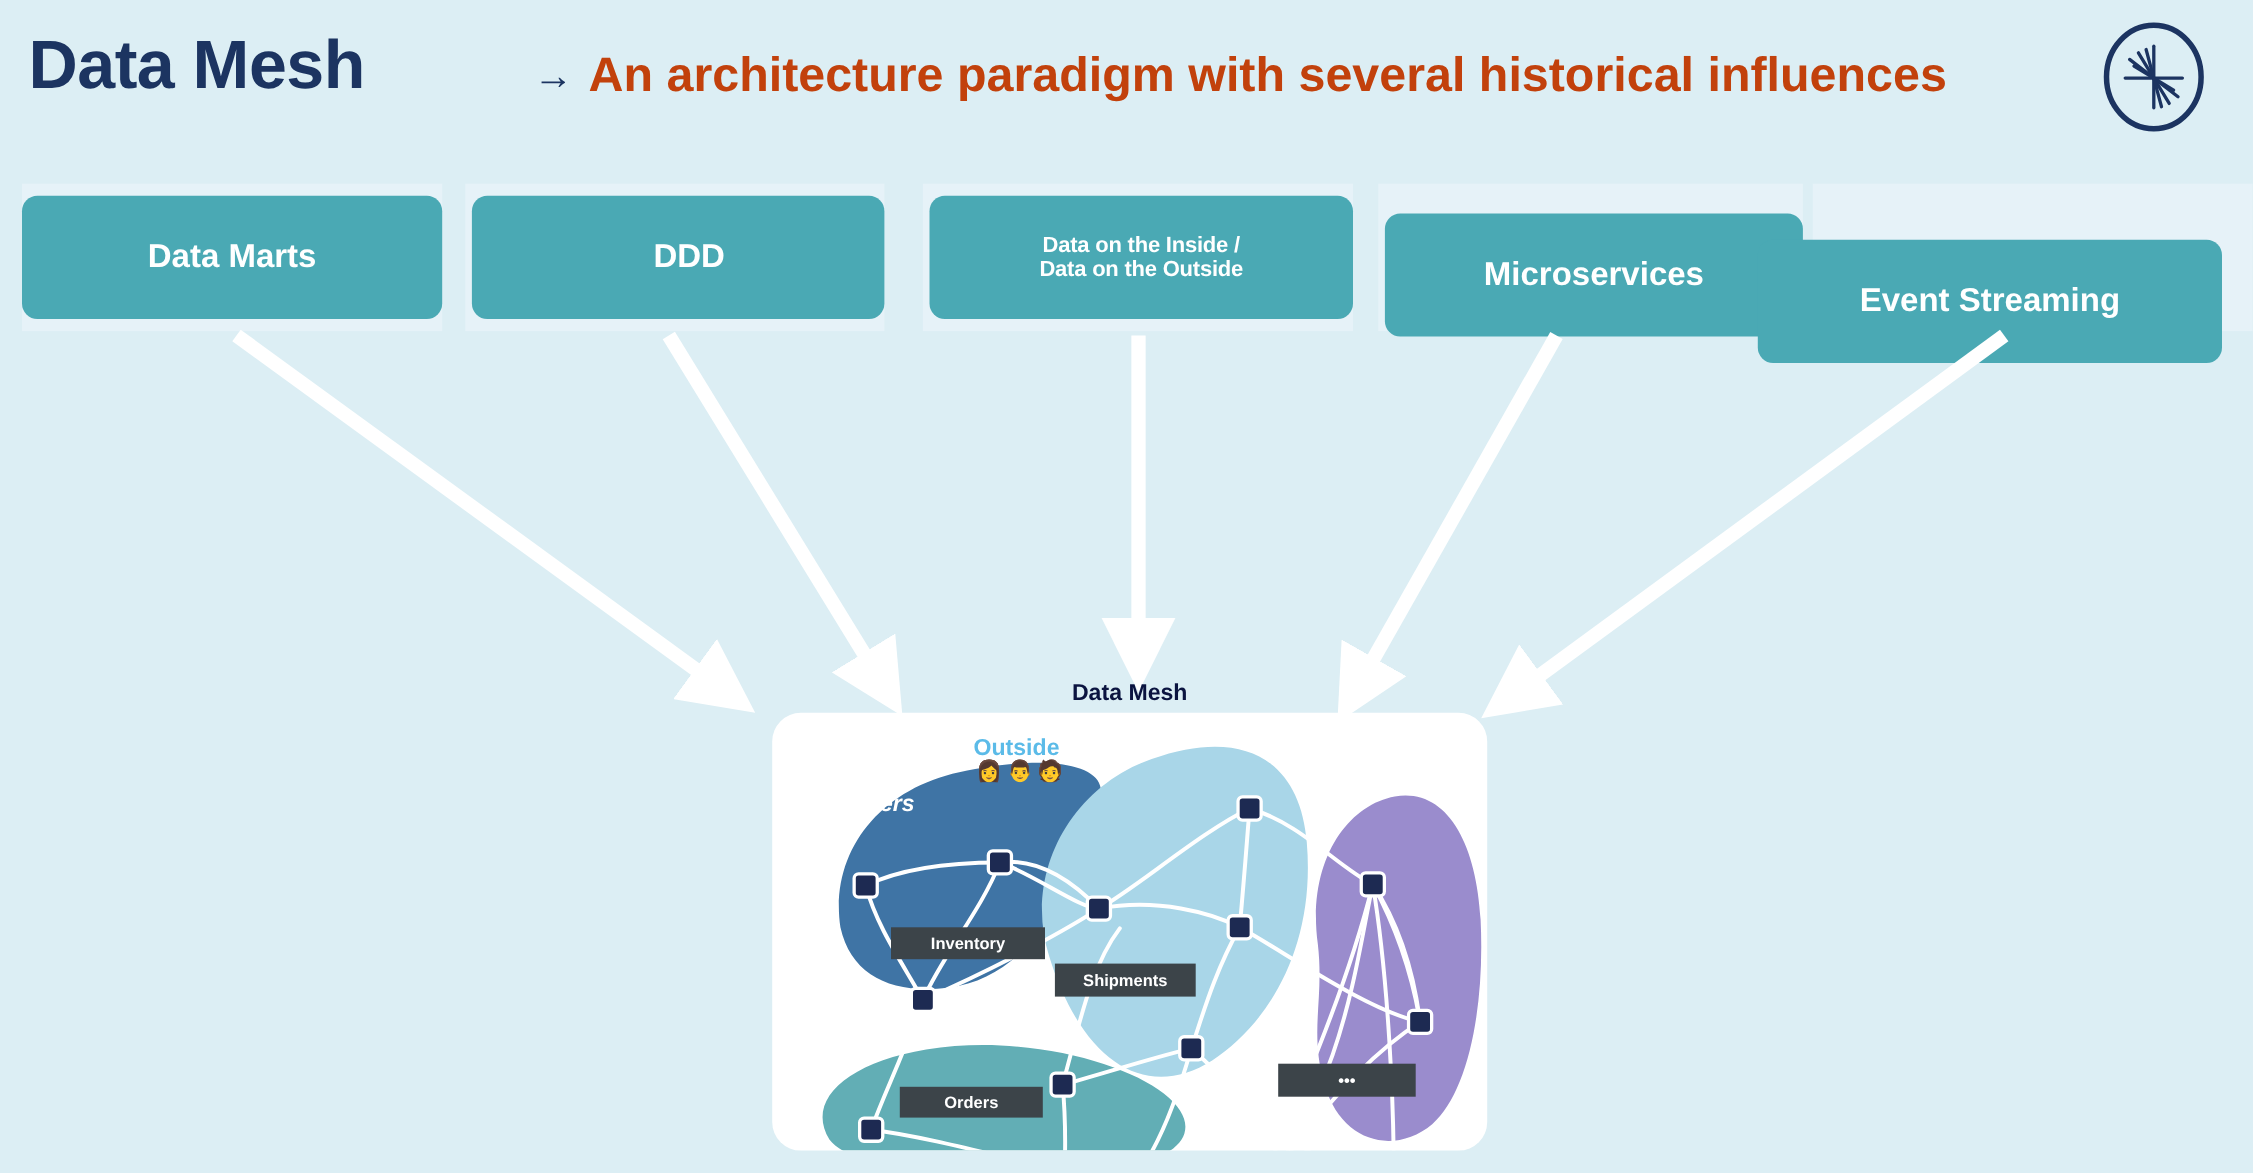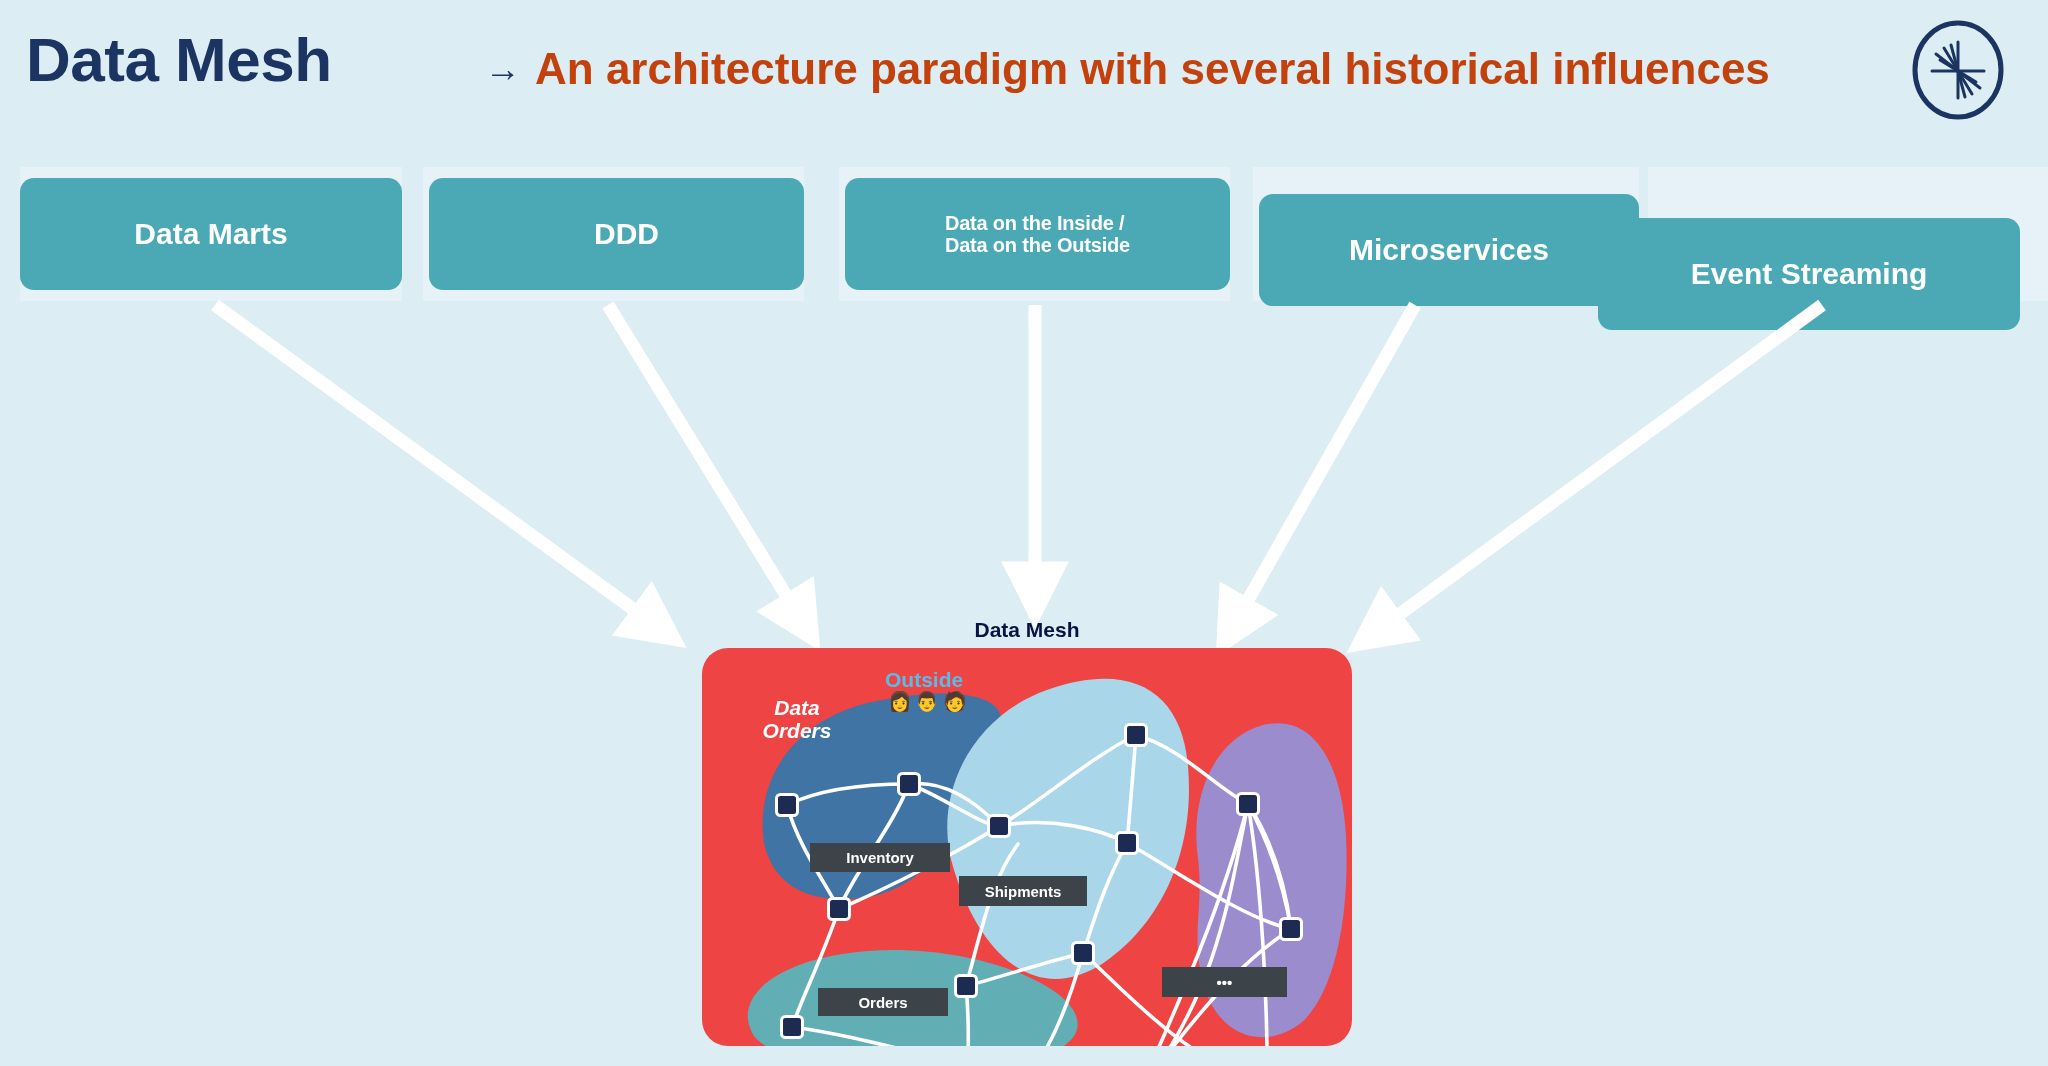--- a/index.html
+++ b/index.html
@@ -72,20 +72,21 @@
   }
   .card {
     position: absolute;
     top: 178px;
     height: 112px;
     background: #4aa9b4;
     border-radius: 14px;
     display: flex;
     align-items: center;
     justify-content: center;
+    text-align: center;
     color: #ffffff;
     font-weight: 700;
     box-sizing: border-box;
     padding: 0 10px;
   }
   .card-label {
     font-size: 30px;
     line-height: 1.12;
     color: #ffffff;
     font-weight: 700;
@@ -113,21 +114,21 @@
     font-size: 21px;
     font-weight: 700;
     color: #0b1440;
   }
   #diagram-panel {
     position: absolute;
     left: 702px;
     top: 648px;
     width: 650px;
     height: 398px;
-    background: #ef4444;
+    background: #ffffff;
     border-radius: 26px;
     overflow: hidden;
   }
   #diagram-svg { display: block; }
 
   .diag-label {
     position: absolute;
     font-weight: 700;
     pointer-events: none;
   }

